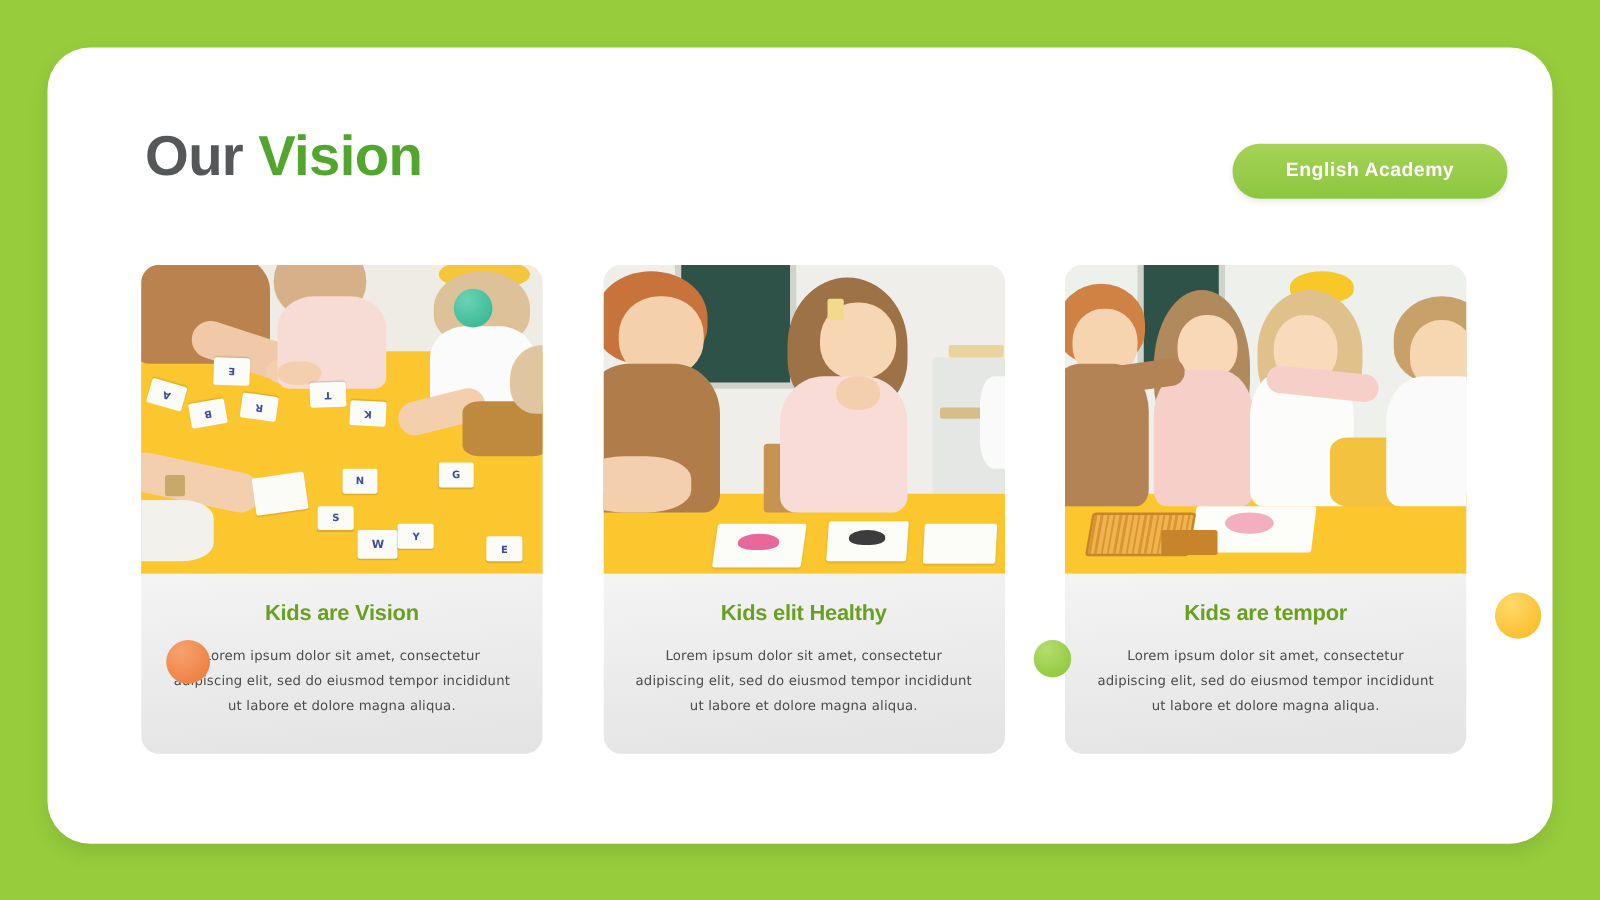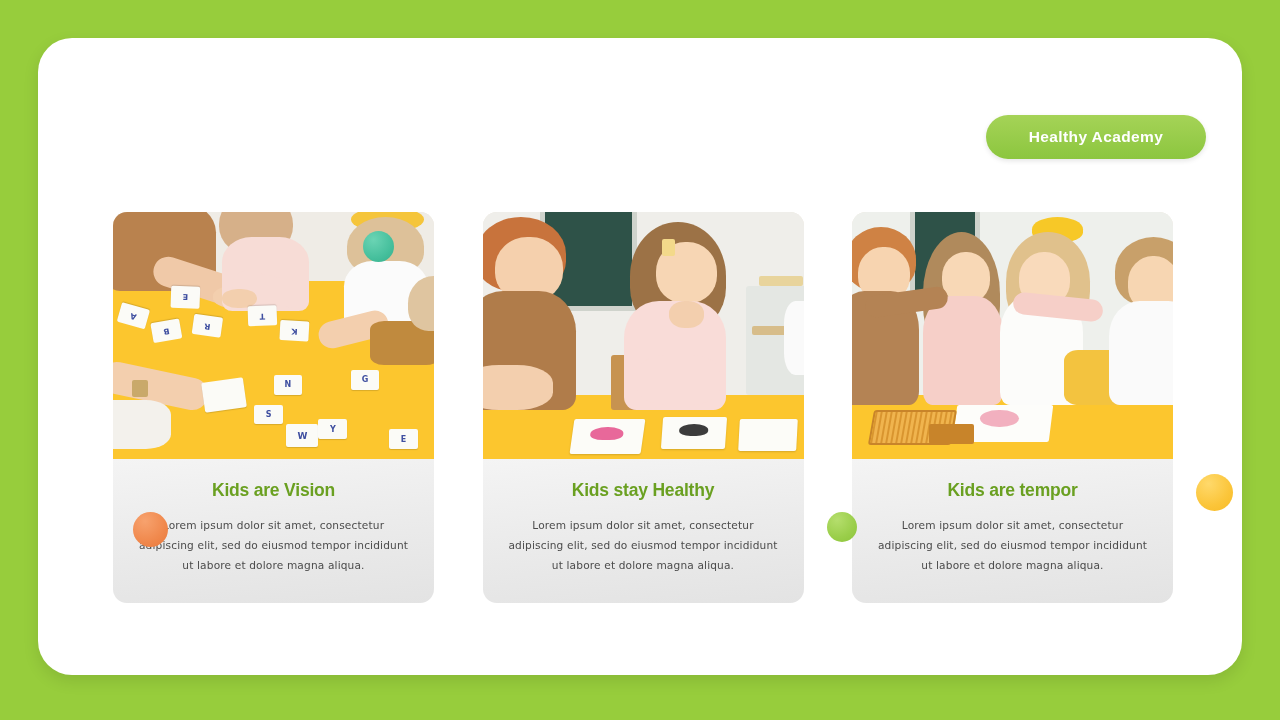--- a/index.html
+++ b/index.html
@@ -238,23 +238,27 @@
                 background:repeating-linear-gradient(90deg,#d9952f 0 2px,#f0b44e 2px 5px);
                 border:2px solid #c8842a; border-radius:3px; transform:skewX(-10deg); }
   .s3 .pencilbox { position:absolute; left:24%; top:86%; width:14%; height:8%;
                 background:#c8842a; border-radius:2px; }
 </style>
 </head>
 <body>
 
 <div class="slide-panel">
 
+  <div class="page-title">
+    <span>Our</span>
+    <span class="accent">Vision</span>
+  </div>
 
   <div class="academy-badge">
-    <span>Healthy Academy</span>
+    <span>English Academy</span>
   </div>
 
   <div class="cards-row">
 
     <div class="vision-card">
       <div class="card-photo">
         <div class="scene s1">
           <div class="wall"></div>
           <div class="table"></div>
           <div class="body-sh kid-a-body"></div>
@@ -318,21 +322,21 @@
           <div class="pcard" style="left:28%;top:84%;width:22%;height:14%;transform:skewX(-8deg)">
             <div class="pc-blob" style="background:#e8689a"></div>
           </div>
           <div class="pcard" style="left:56%;top:83%;width:20%;height:13%;transform:skewX(-4deg)">
             <div class="pc-blob" style="background:#3c3c3c"></div>
           </div>
           <div class="pcard" style="left:80%;top:84%;width:18%;height:13%;transform:skewX(-3deg)"></div>
         </div>
       </div>
       <div class="card-body">
-        <div class="card-title">Kids stay Healthy</div>
+        <div class="card-title">Kids elit Healthy</div>
         <div class="card-text">Lorem ipsum dolor sit amet, consectetur adipiscing elit, sed do eiusmod tempor incididunt ut labore et dolore magna aliqua.</div>
       </div>
     </div>
 
     <div class="vision-card">
       <div class="card-photo">
         <div class="scene s3">
           <div class="wall"></div>
           <div class="board"></div>
           <div class="table"></div>

